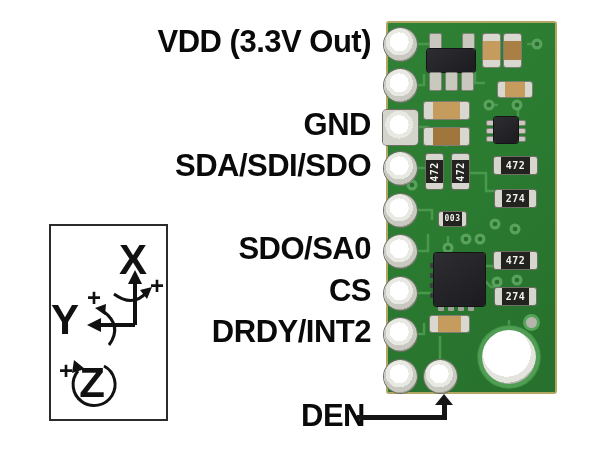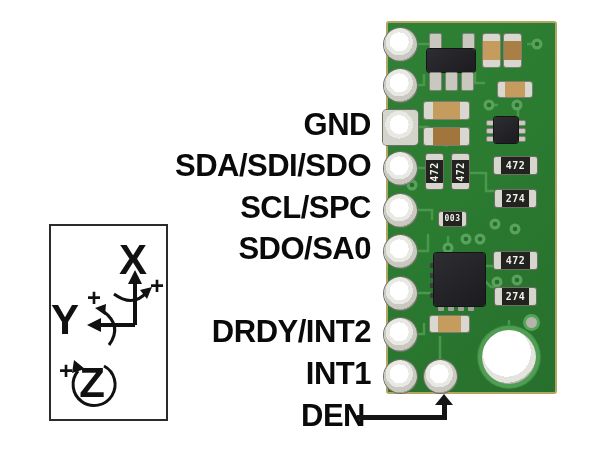--- a/index.html
+++ b/index.html
@@ -50,26 +50,26 @@
   .ic{background:linear-gradient(145deg,#2e2e32 0%,#232327 60%,#1c1c20 100%);
       box-shadow:0 0 0 1px #141416;border-radius:3px;}
   .leg{position:absolute;background:#c8c8bf;box-shadow:0 0 0 1px #82827a;border-radius:1px;}
   .stub{position:absolute;background:#9fa098;border-radius:1px;}
 </style>
 </head>
 <body>
 
 <div id="stage">
 
+  <div class="pin-label" style="top:21px">VDD (3.3V Out)</div>
   <div class="pin-label" style="top:104px">GND</div>
   <div class="pin-label" style="top:145px">SDA/SDI/SDO</div>
-  <div class="pin-label" style="top:187px">SCL/SPC</div>
   <div class="pin-label" style="top:228px">SDO/SA0</div>
+  <div class="pin-label" style="top:270px">CS</div>
   <div class="pin-label" style="top:311px">DRDY/INT2</div>
-  <div class="pin-label" style="top:353px">INT1</div>
   <div class="pin-label" style="top:395px;right:235px">DEN</div>
 
   <div class="den-h"></div>
   <div class="den-v"></div>
   <div class="den-head"></div>
 
   <div class="axis-box">
     <svg width="115" height="193" viewBox="0 0 115 193">
 
       <g stroke="#111" stroke-width="4" fill="none">

